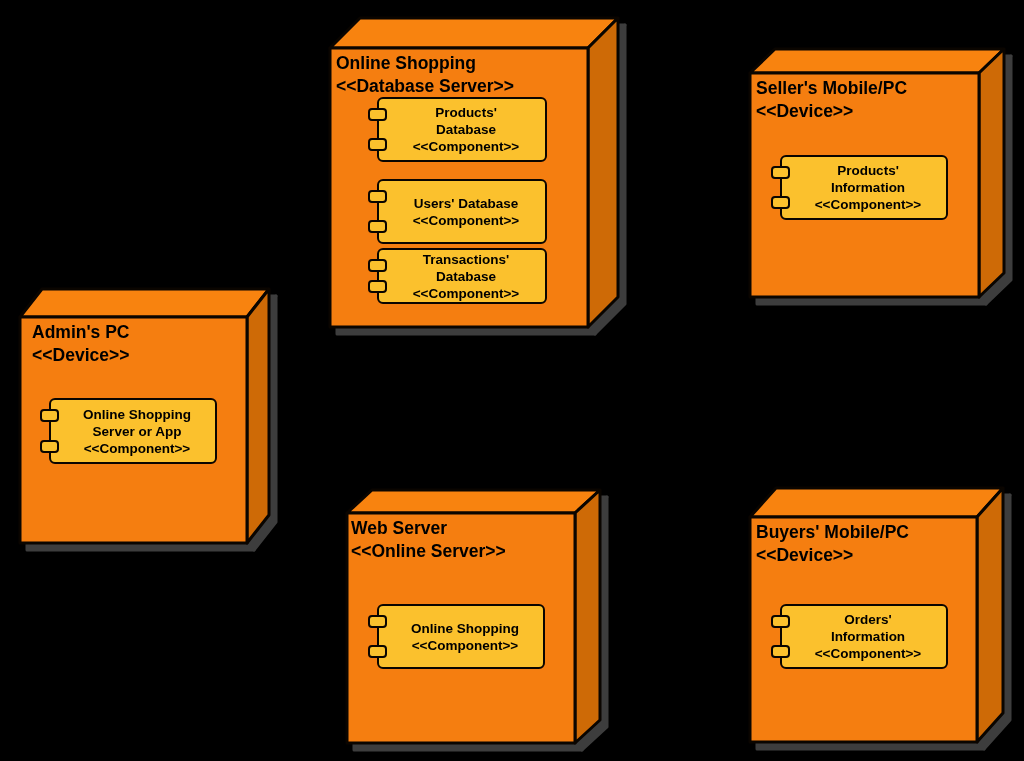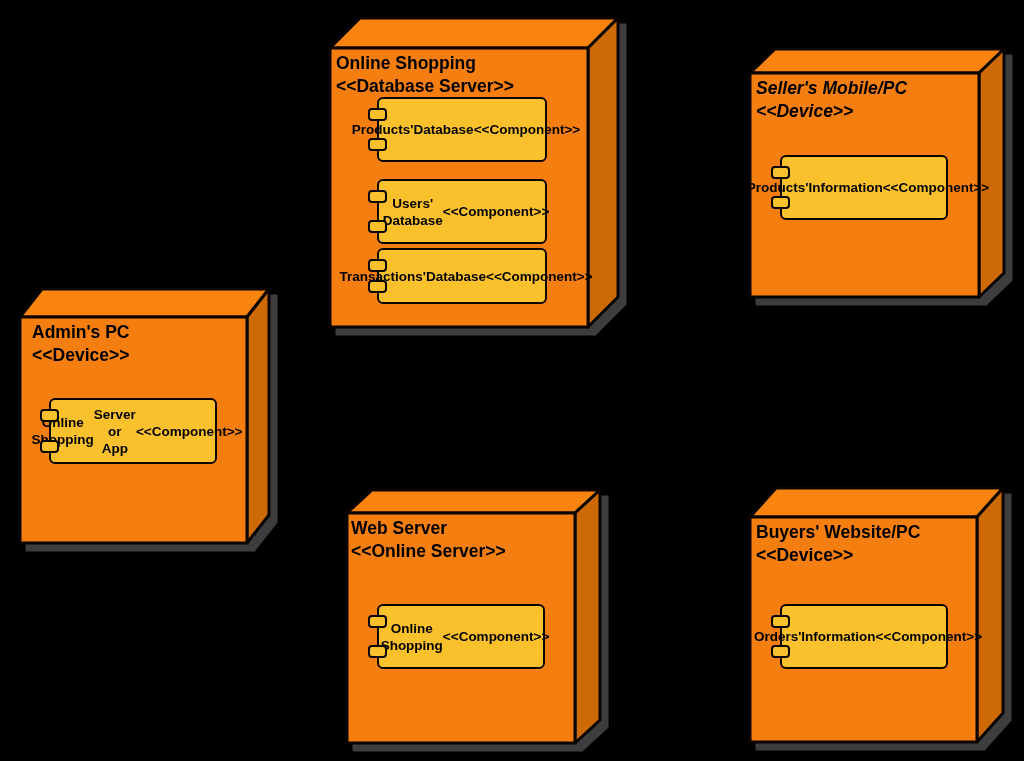--- a/index.html
+++ b/index.html
@@ -38,20 +38,21 @@
     font-size: 17.5px;
     line-height: 23px;
     white-space: nowrap;
   }
   .component {
     position: absolute;
     background: var(--component_fill);
     border: 2px solid var(--outline);
     border-radius: 6px;
     display: flex;
+    flex-direction: column;
     justify-content: center;
     align-items: center;
     text-align: center;
     color: var(--text);
     font-weight: bold;
     font-size: 13.5px;
     line-height: 17px;
     padding-left: 8px;
   }
   .comp-line:empty { display: none; }
@@ -102,21 +103,21 @@
     <div class="comp-line">&lt;&lt;Component&gt;&gt;</div>
   </div>
 </div>
 
 <div class="node" style="left:746px; top:46px; width:262px; height:258px;">
   <svg class="box" viewBox="0 0 262 258">
     <polygon class="face top" points="4,27 29,3 258,3 233,27"></polygon>
     <polygon class="face side" points="233,27 258,3 258,227 233,251"></polygon>
     <rect class="face front" x="4" y="27" width="229" height="224"></rect>
   </svg>
-  <div class="node-title" style="left:10px; top:31px;font-style:italic;">
+  <div class="node-title" style="left:10px; top:31px;">
     <div>Seller's Mobile/PC</div>
     <div>&lt;&lt;Device&gt;&gt;</div>
   </div>
   <div class="component" style="left:34px; top:109px; width:168px; height:65px;">
     <span class="port port1"></span>
     <span class="port port2"></span>
     <div class="comp-line">Products'</div>
     <div class="comp-line">Information</div>
     <div class="comp-line">&lt;&lt;Component&gt;&gt;</div>
   </div>
@@ -160,21 +161,21 @@
   </div>
 </div>
 
 <div class="node" style="left:746px; top:484px; width:262px; height:268px;">
   <svg class="box" viewBox="0 0 262 268">
     <polygon class="face top" points="4,33 30,4 257,4 231,33"></polygon>
     <polygon class="face side" points="231,33 257,4 257,229 231,258"></polygon>
     <rect class="face front" x="4" y="33" width="227" height="225"></rect>
   </svg>
   <div class="node-title" style="left:10px; top:37px;">
-    <div>Buyers' Website/PC</div>
+    <div>Buyers' Mobile/PC</div>
     <div>&lt;&lt;Device&gt;&gt;</div>
   </div>
   <div class="component" style="left:34px; top:120px; width:168px; height:65px;">
     <span class="port port1"></span>
     <span class="port port2"></span>
     <div class="comp-line">Orders'</div>
     <div class="comp-line">Information</div>
     <div class="comp-line">&lt;&lt;Component&gt;&gt;</div>
   </div>
 </div>

